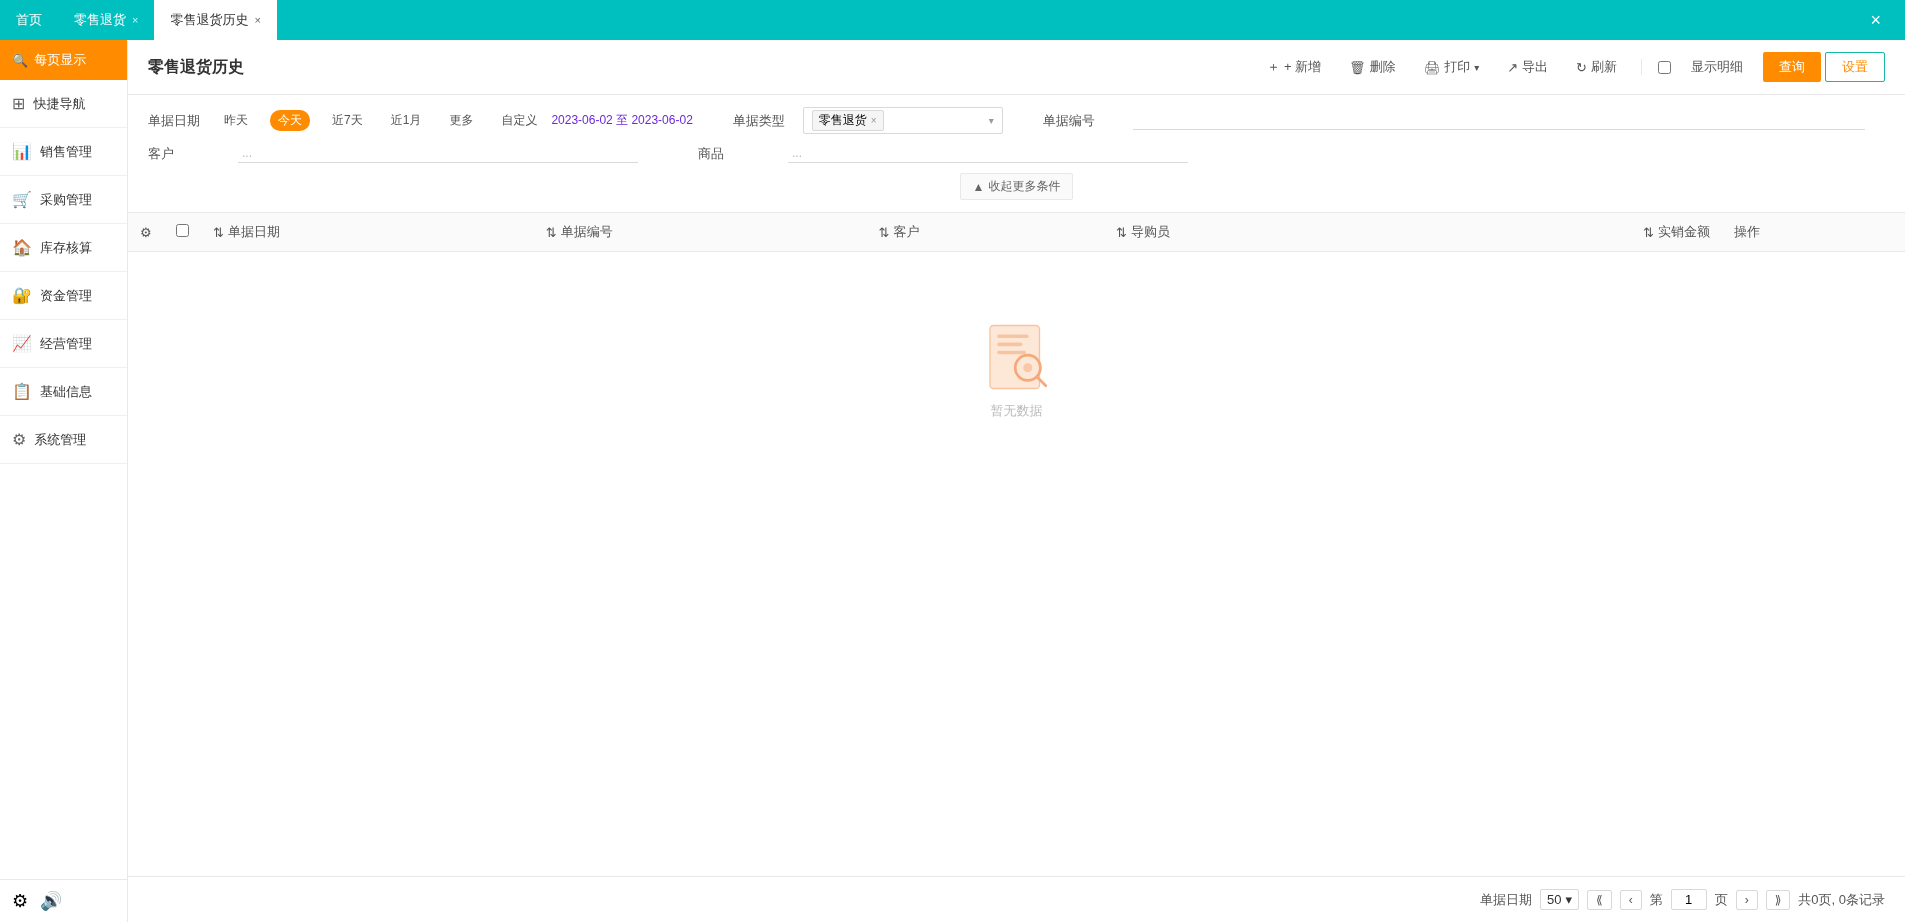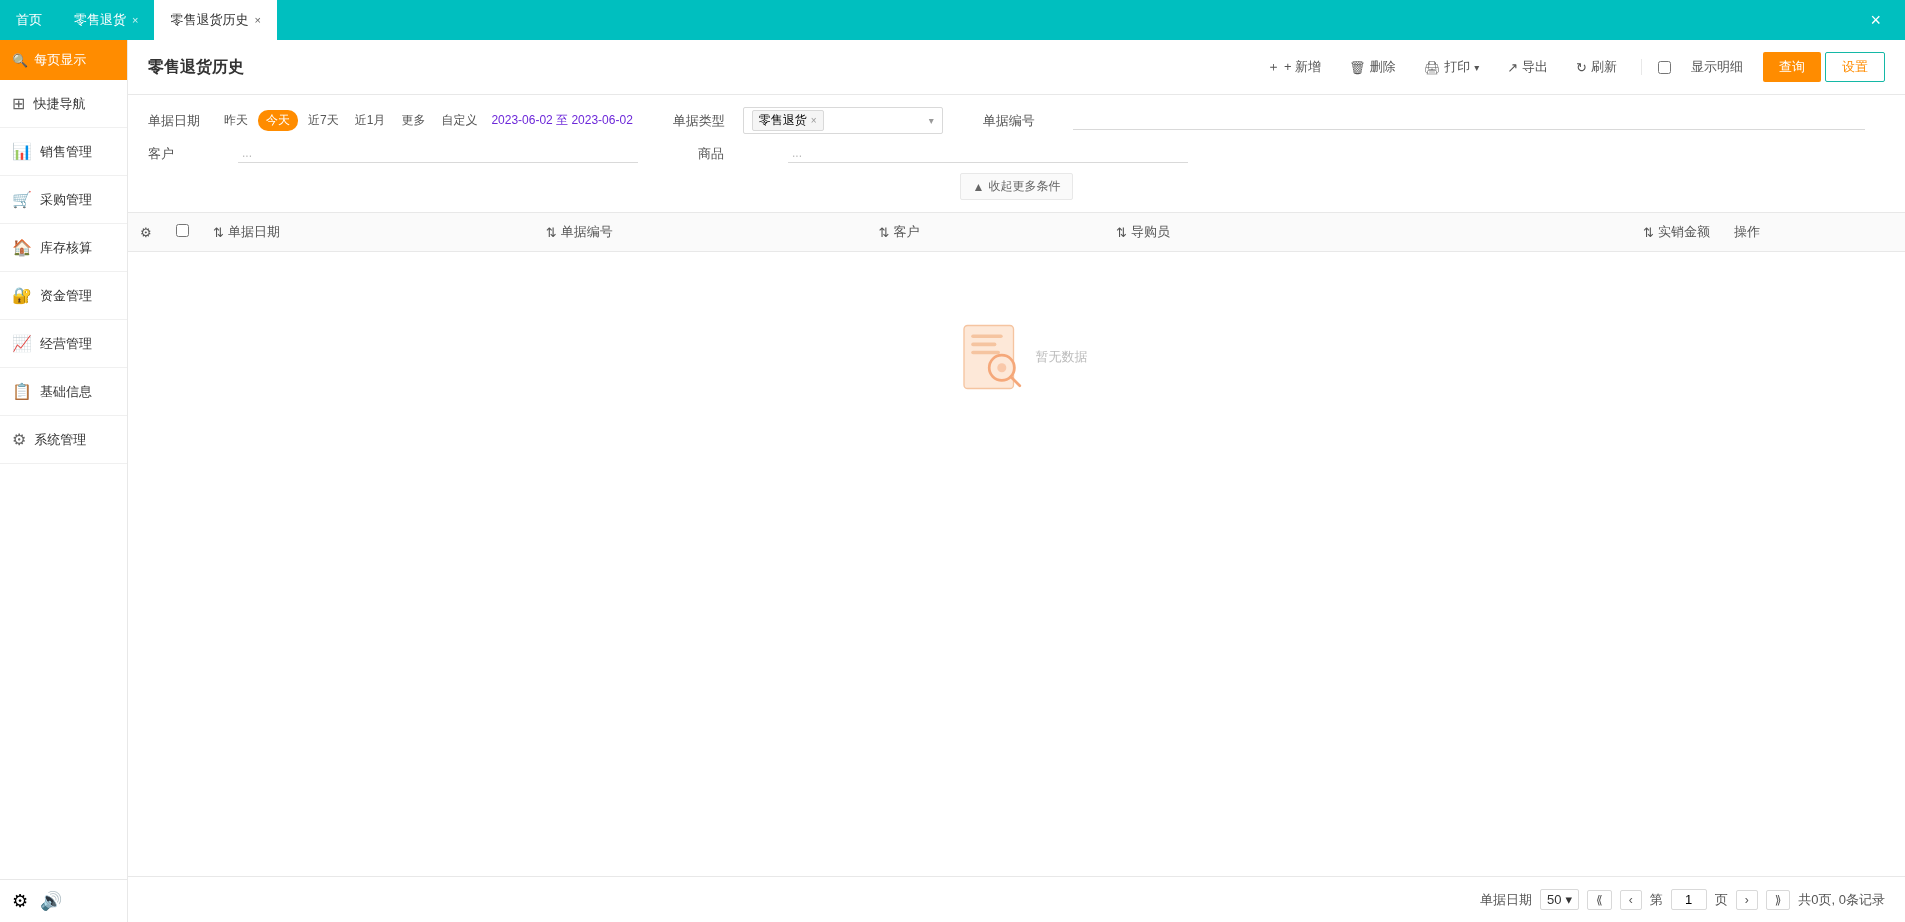--- a/index.html
+++ b/index.html
@@ -63,21 +63,21 @@
     .btn-settings {
       background: #fff; color: #ff8c00; border: 1px solid #14b8a6; padding: 5px 16px;
       border-radius: 2px; font-size: 13px; cursor: pointer;
     }
     .checkbox-label { display: flex; align-items: center; gap: 20px; font-size: 13px; color: #555; }
 
     
     .filter-area { padding: 12px 20px; background: #fff; border-bottom: 1px solid #e8e8e8; flex-shrink: 0; }
     .filter-row { display: flex; align-items: center; margin-bottom: 10px; gap: 0; }
     .filter-label { font-size: 13px; color: #555; width: 70px; flex-shrink: 0; }
-    .filter-date-buttons { display: flex; align-items: center; gap: 4px; }
+    .filter-date-buttons { display: flex; align-items: center; gap: 16px; }
     .date-btn {
       font-size: 12px; color: #555; cursor: pointer; padding: 2px 6px;
       border: none; background: none;
     }
     .date-btn.active {
       background: #ff8c00; color: #fff; border-radius: 10px; padding: 2px 8px; text-align: center;
     }
     .date-range { font-size: 12px; color: #6d28d9; margin-left: 8px; }
     .filter-input-wrap {
       flex: 1; display: flex; align-items: center; border-bottom: 1px solid #d9d9d9;
@@ -105,21 +105,21 @@
     .data-table { width: 100%; border-collapse: collapse; font-size: 13px; }
     .data-table th {
       background: #fafafa; border-bottom: 1px solid #e8e8e8; padding: 10px 12px;
       text-align: left; color: #555; font-weight: normal; white-space: nowrap;
     }
     .th-sort { display: flex; align-items: center; gap: 4px; cursor: pointer; }
     .th-checkbox { width: 36px; text-align: center; }
 
     
     .empty-state {
-      display: flex; flex-direction: row; align-items: center; justify-content: center;
+      display: flex; flex-direction: column; align-items: center; justify-content: center;
       flex: 1; padding: 60px 0; color: #bbb; font-size: 13px;
     }
 
     
     .pagination {
       display: flex; align-items: center; justify-content: flex-end;
       padding: 12px 20px; border-top: 1px solid #e8e8e8; background: #fff;
       font-size: 13px; color: #555; gap: 8px; flex-shrink: 0;
     }
     .page-size-select {

